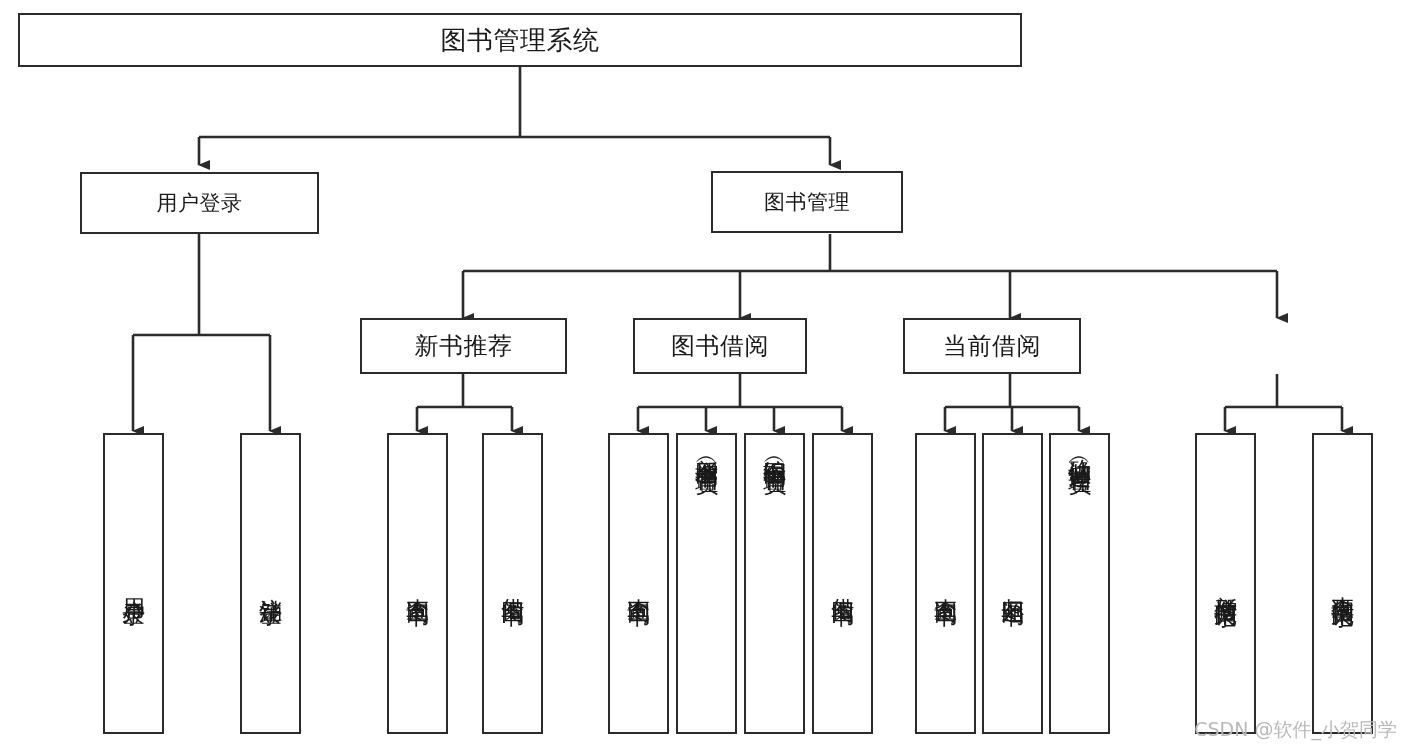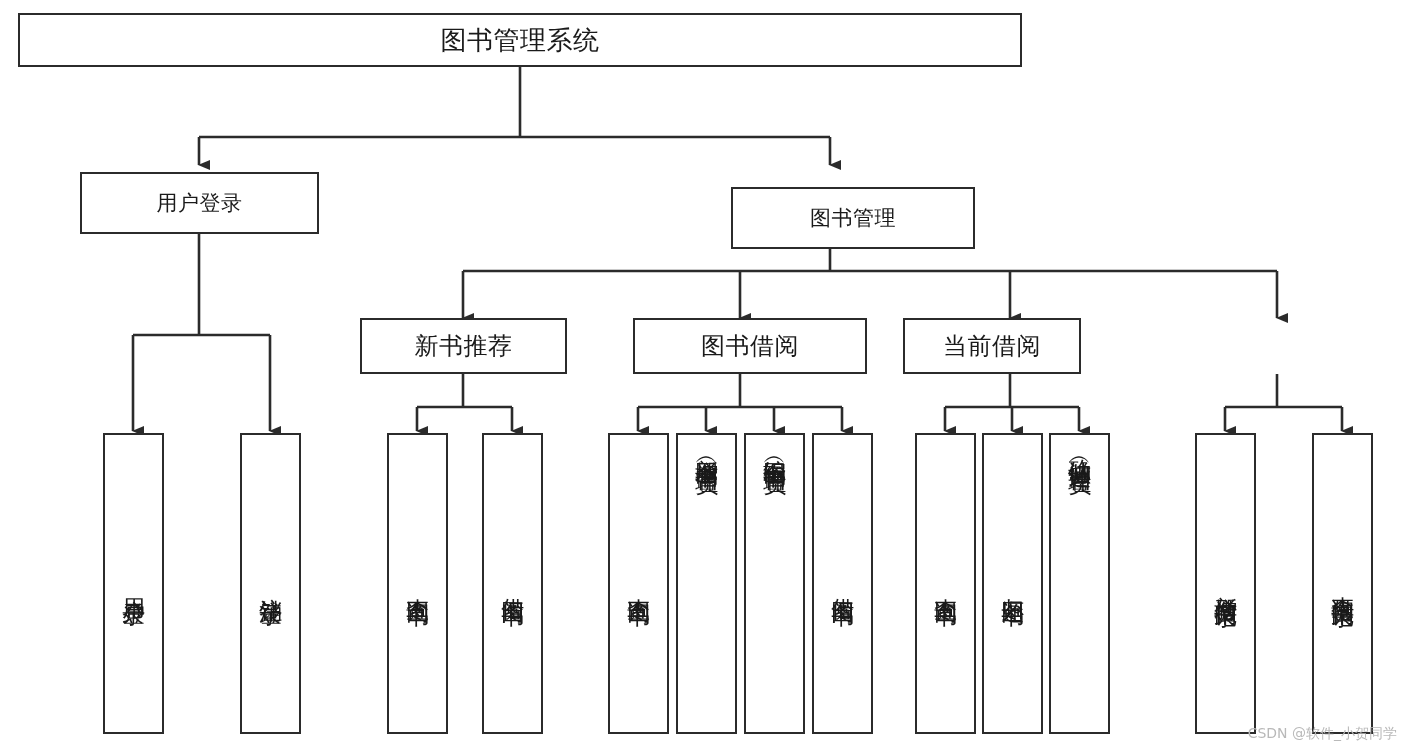--- a/index.html
+++ b/index.html
@@ -67,21 +67,21 @@
     text-align: start;
   }
   .node.vert.centered {
     align-items: center;
     padding-top: 0;
   }
   .watermark {
     position: absolute;
     right: 8px;
     bottom: 4px;
-    font-size: 14px;
+    font-size: 19px;
     color: #b9b9b9;
     white-space: nowrap;
     z-index: 5;
     font-family: "DejaVu Sans", "Liberation Sans", sans-serif;
   }
 </style>
 </head>
 <body>
 
 <div id="canvas">
@@ -137,29 +137,29 @@
   </svg>
 
   <div class="node horiz root" style="left:18px; top:13px; width:1004px; height:54px;">
     <span class="lbl">图书管理系统</span>
   </div>
 
   <div class="node horiz tier2" style="left:80px; top:172px; width:239px; height:62px;">
     <span class="lbl">用户登录</span>
   </div>
 
-  <div class="node horiz tier2" style="left:711px; top:187px; width:244px; height:62px;margin-left:20px;">
+  <div class="node horiz tier2" style="left:711px; top:171px; width:192px; height:62px;">
     <span class="lbl">图书管理</span>
   </div>
 
   <div class="node horiz tier3" style="left:360px; top:318px; width:207px; height:56px;">
     <span class="lbl">新书推荐</span>
   </div>
 
-  <div class="node horiz tier3" style="left:633px; top:318px; width:234px; height:56px;">
+  <div class="node horiz tier3" style="left:633px; top:318px; width:174px; height:56px;">
     <span class="lbl">图书借阅</span>
   </div>
 
   <div class="node horiz tier3" style="left:903px; top:318px; width:178px; height:56px;">
     <span class="lbl">当前借阅</span>
   </div>
 
 
   <div class="node vert centered" style="left:103px; top:433px; width:61px; height:301px;">
     <span class="lbl">用户登录</span>

